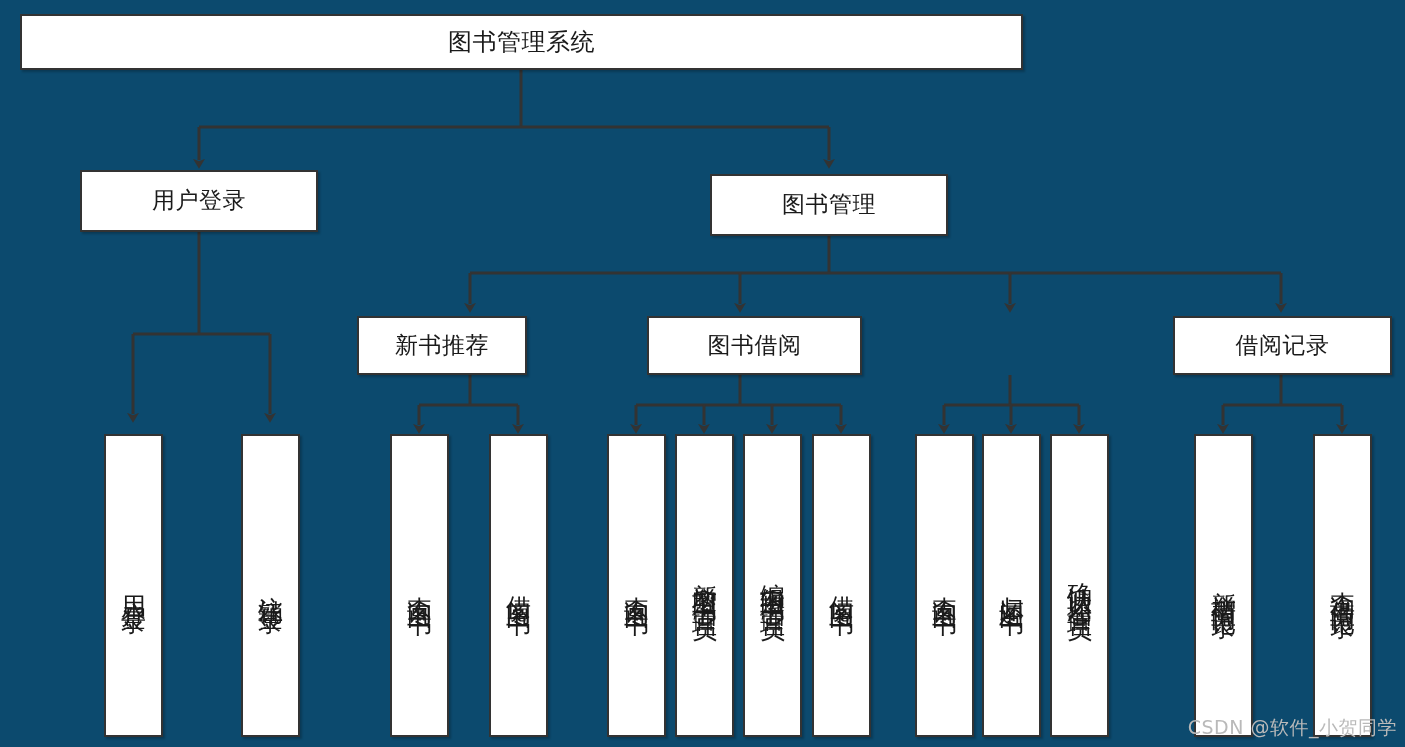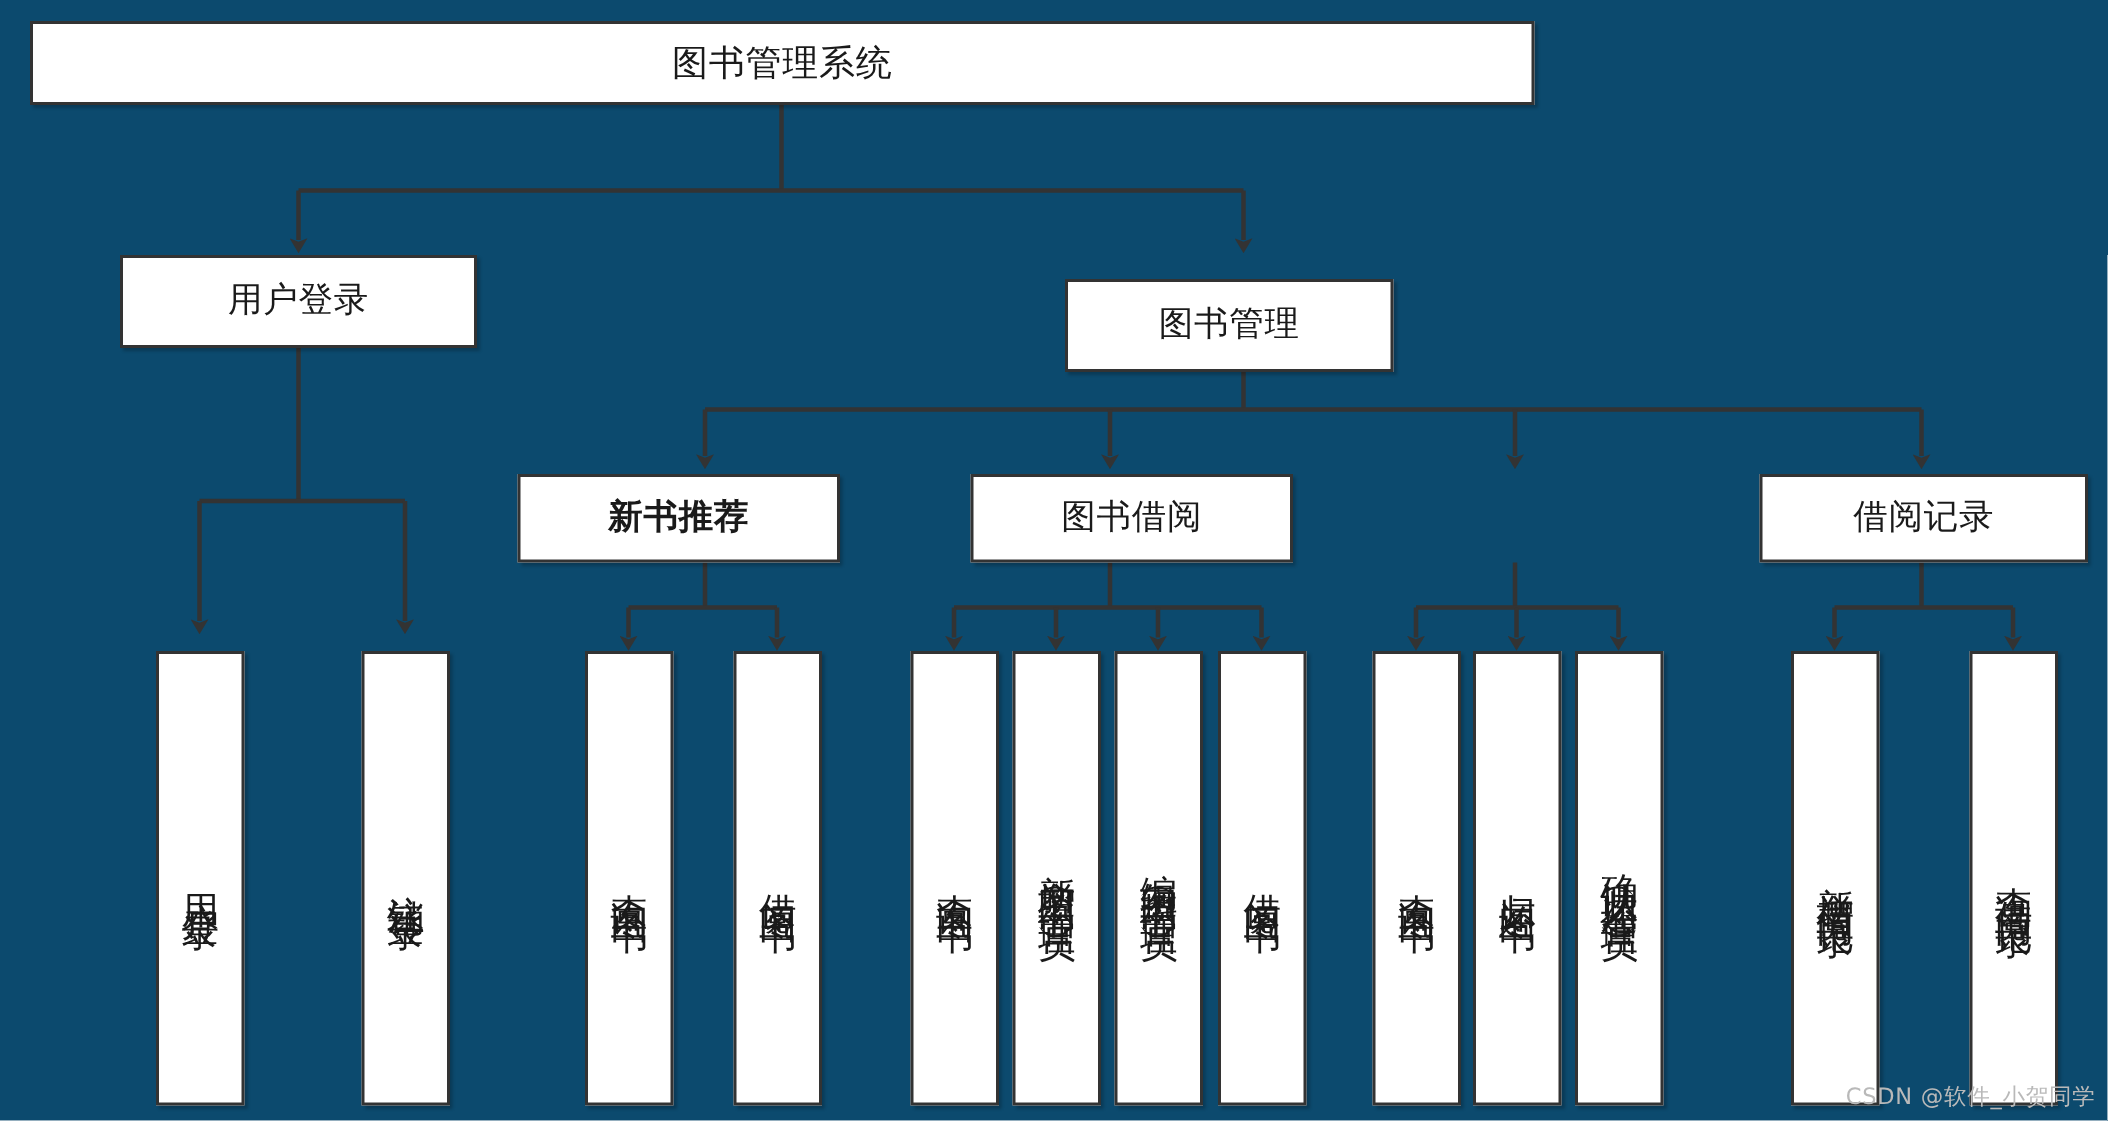--- a/index.html
+++ b/index.html
@@ -62,21 +62,21 @@
     font-size: 25px;
     line-height: 1.0;
     letter-spacing: 5px;
     white-space: nowrap;
     max-height: 100%;
   }
   .watermark {
     position: absolute;
     right: 8px;
     bottom: 6px;
-    font-size: 15px;
+    font-size: 19px;
     color: #b9b9b9;
     letter-spacing: 0.5px;
     white-space: nowrap;
     user-select: none;
   }
 </style>
 </head>
 <body>
 
 <div id="canvas">
@@ -137,25 +137,25 @@
   </svg>
 
   <div class="node horiz root" style="left:20px; top:14px; width:1003px; height:56px;">
     <span class="label">图书管理系统</span>
   </div>
 
   <div class="node horiz" style="left:80px; top:170px; width:238px; height:62px;">
     <span class="label">用户登录</span>
   </div>
 
-  <div class="node horiz" style="left:710px; top:186px; width:219px; height:62px;">
+  <div class="node horiz" style="left:710px; top:174px; width:238px; height:62px;">
     <span class="label">图书管理</span>
   </div>
 
-  <div class="node horiz" style="left:345px; top:316px; width:215px; height:59px;font-weight:bold;">
+  <div class="node horiz" style="left:357px; top:316px; width:170px; height:59px;">
     <span class="label">新书推荐</span>
   </div>
 
   <div class="node horiz" style="left:633px; top:316px; width:215px; height:59px;margin-left:14px;">
     <span class="label">图书借阅</span>
   </div>
 
 
   <div class="node horiz" style="left:1173px; top:316px; width:219px; height:59px;">
     <span class="label">借阅记录</span>

